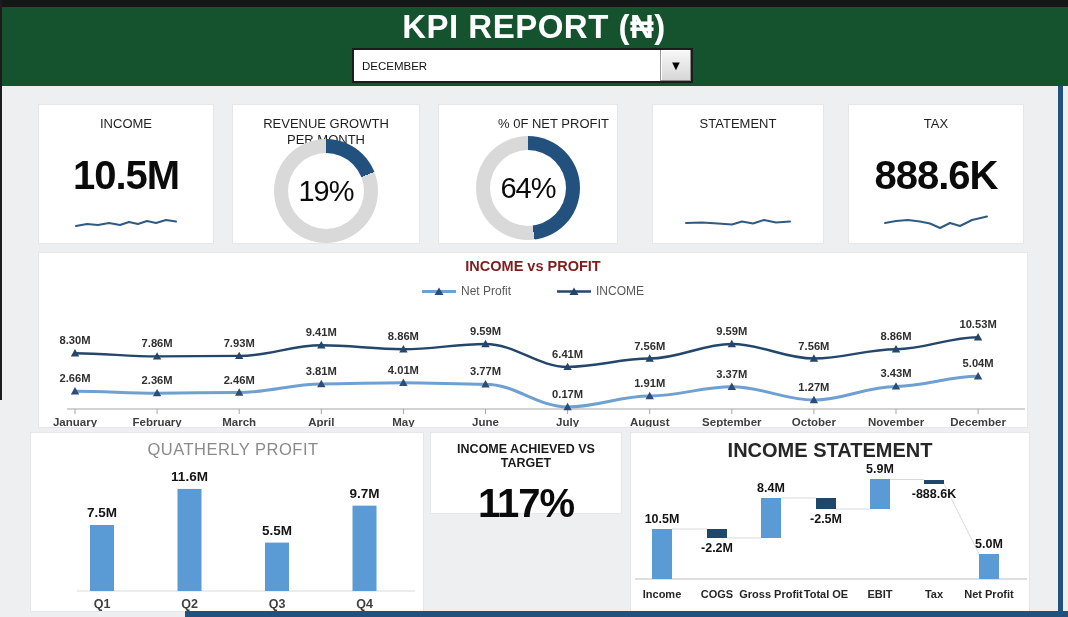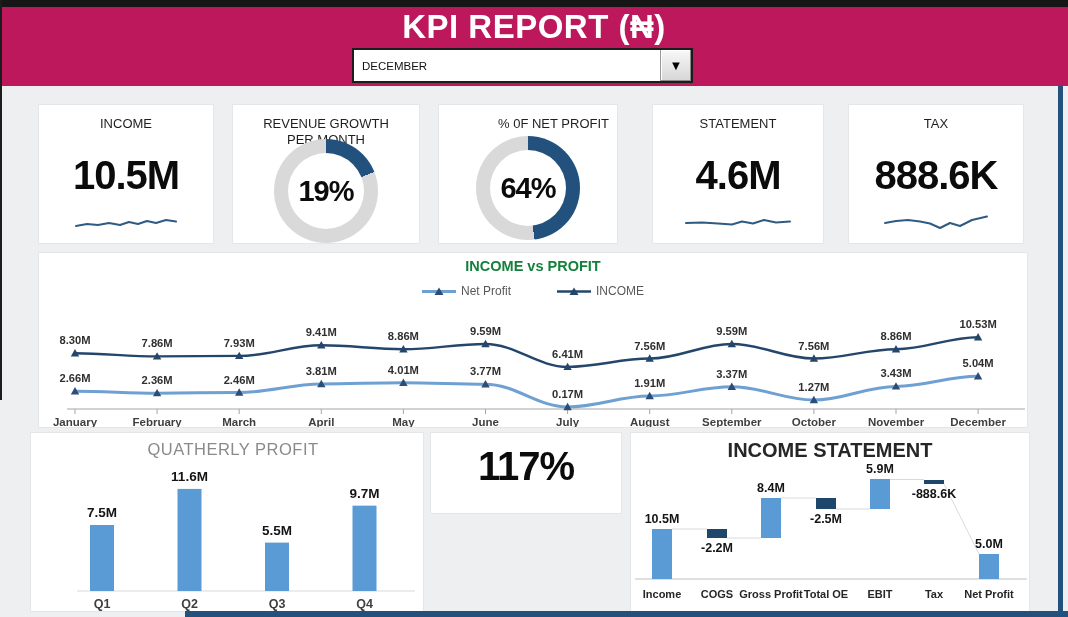--- a/index.html
+++ b/index.html
@@ -22,55 +22,55 @@
               padding:0 8px;}
   .card-title.narrow{padding:0 16px;}
   .card-value{position:absolute;top:48px;left:0;right:0;font-size:40px;font-weight:800;
               color:#0b0b0b;letter-spacing:-1px;}
   .spark{position:absolute;bottom:10px;left:50%;transform:translateX(-50%);}
   .donut{position:absolute;left:50%;transform:translateX(-50%);width:104px;height:104px;border-radius:50%;}
   .donut.d1{top:34px;}
   .donut.d2{top:31px;}
   .donut-hole{position:absolute;inset:14px;background:#ffffff;border-radius:50%;
               display:flex;align-items:center;justify-content:center;}
-  .donut-value{font-size:29px;font-weight:700;color:#0b0b0b;letter-spacing:-1px;}
+  .donut-value{font-size:29px;font-weight:400;color:#0b0b0b;letter-spacing:-1px;}
   
   #card-income{left:38px;top:104px;width:176px;height:140px;}
   #card-revenue{left:232px;top:104px;width:188px;height:140px;}
   #card-netpct{left:438px;top:104px;width:180px;height:140px;text-align:right;}
   #card-expenses{left:652px;top:104px;width:172px;height:140px;}
   #card-tax{left:848px;top:104px;width:176px;height:140px;}
   
   #line-panel{left:38px;top:252px;width:990px;height:176px;}
   #q-panel{left:30px;top:432px;width:394px;height:180px;}
   #target1{left:430px;top:432px;width:192px;height:82px;text-align:center;}
   #target2{left:430px;top:521px;width:192px;height:91px;text-align:center;}
   #wf-panel{left:630px;top:432px;width:400px;height:180px;}
   .chart-title{position:absolute;top:5px;left:0;width:100%;text-align:center;
-               font-size:14.5px;font-weight:600;color:#15803d;}
+               font-size:14.5px;font-weight:600;color:#7f1d1d;}
   .legend{position:absolute;top:31px;left:0;width:100%;display:flex;justify-content:center;
           gap:46px;align-items:center;font-size:12px;color:#595959;}
   .legend-item{display:flex;align-items:center;gap:5px;}
   .q-title{position:absolute;top:7px;left:6px;width:100%;text-align:center;font-size:16.5px;
            color:#8a8a8a;letter-spacing:0.5px;}
   .is-title{position:absolute;top:6px;left:0;width:100%;text-align:center;font-size:20px;
             font-weight:600;color:#262626;}
   .target-title{margin-top:9px;font-size:12.5px;font-weight:600;color:#1a1a1a;}
   .target-value{margin-top:11px;font-size:40px;font-weight:800;color:#0b0b0b;letter-spacing:-1px;}
   .chart-svg{position:absolute;left:0;top:0;}
   .right-edge{position:absolute;left:1058px;top:86px;width:5px;height:531px;}
   .bottom-bar{position:absolute;left:185px;top:611px;width:883px;height:6px;}
 </style>
 </head>
 <body>
 
 <div id="app">
   <div class="top-strip"></div>
 
-  <header id="header-el" style="background: #be185d;">
+  <header id="header-el" style="background: #14532d;">
     <div class="page-title">KPI REPORT (₦)</div>
     <div class="combo">
       <span class="combo-text">DECEMBER</span>
       <span class="combo-btn">
         <span class="caret">▼</span>
       </span>
     </div>
   </header>
   <div class="left-edge"></div>
 
@@ -95,21 +95,20 @@
     <div class="card-title">% 0F NET PROFIT</div>
     <div class="donut d2" id="donut-netprofit" style="background: conic-gradient(rgb(35, 81, 126) 0deg, rgb(35, 81, 126) 48%, rgb(217, 217, 217) 48%, rgb(217, 217, 217) 100%);">
       <div class="donut-hole">
         <span class="donut-value">64%</span>
       </div>
     </div>
   </section>
 
   <section class="card" id="card-expenses">
     <div class="card-title">STATEMENT</div>
-    <div class="card-value">4.6M</div>
     <svg class="spark" id="spark-expenses" width="112" height="22">
         <polyline points="4,12 20,11.5 36,12.5 50,13.5 60,10.5 71,12.5 82,9 94,11.5 108,10.5" fill="none" stroke="#2F5B83" stroke-width="2" stroke-linejoin="round" stroke-linecap="round"></polyline>
       </svg>
   </section>
 
   <section class="card" id="card-tax">
     <div class="card-title">TAX</div>
     <div class="card-value">888.6K</div>
     <svg class="spark" id="spark-tax" width="112" height="22">
         <polyline points="5,12 16,10 28,9 40,10.5 50,12.5 60,17 70,12 80,15 92,9 107,5.5" fill="none" stroke="#2F5B83" stroke-width="2" stroke-linejoin="round" stroke-linecap="round"></polyline>
@@ -226,20 +225,21 @@
         <text x="246" y="101.6" text-anchor="middle" font-size="13.5" font-weight="700" fill="#141414">5.5M</text>
         <text x="246" y="175" text-anchor="middle" font-size="12.5" font-weight="600" fill="#3F3F3F">Q3</text>
         <rect x="321.5" y="72.64" width="24" height="85.36" fill="#5B9BD5"></rect>
         <text x="333.5" y="64.64" text-anchor="middle" font-size="13.5" font-weight="700" fill="#141414">9.7M</text>
         <text x="333.5" y="175" text-anchor="middle" font-size="12.5" font-weight="600" fill="#3F3F3F">Q4</text>
       </svg>
     <div class="q-title">QUATHERLY PROFIT</div>
   </section>
 
   <section class="panel" id="target1">
+    <div class="target-title">INCOME ACHIEVED VS TARGET</div>
     <div class="target-value">117%</div>
   </section>
 
 
   <section class="panel" id="wf-panel">
     <svg class="chart-svg" id="wf-svg" width="398" height="178">
         <line x1="4" y1="146" x2="396" y2="146" stroke="#BFBFBF" stroke-width="1.2"></line>
         <line x1="41" y1="96" x2="76" y2="96" stroke="#D9D9D9" stroke-width="1"></line>
         <line x1="96" y1="105" x2="130" y2="105" stroke="#D9D9D9" stroke-width="1"></line>
         <line x1="150" y1="65" x2="185" y2="65" stroke="#D9D9D9" stroke-width="1"></line>

